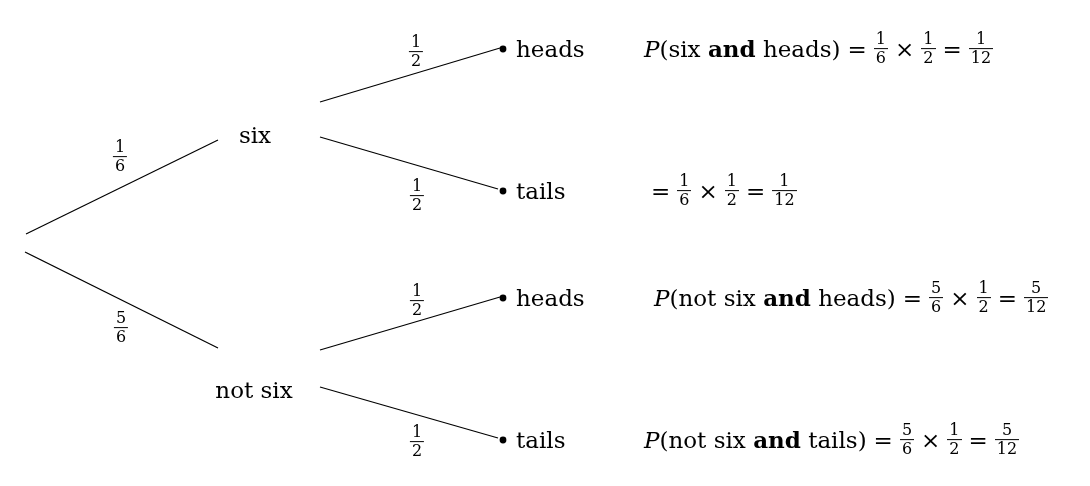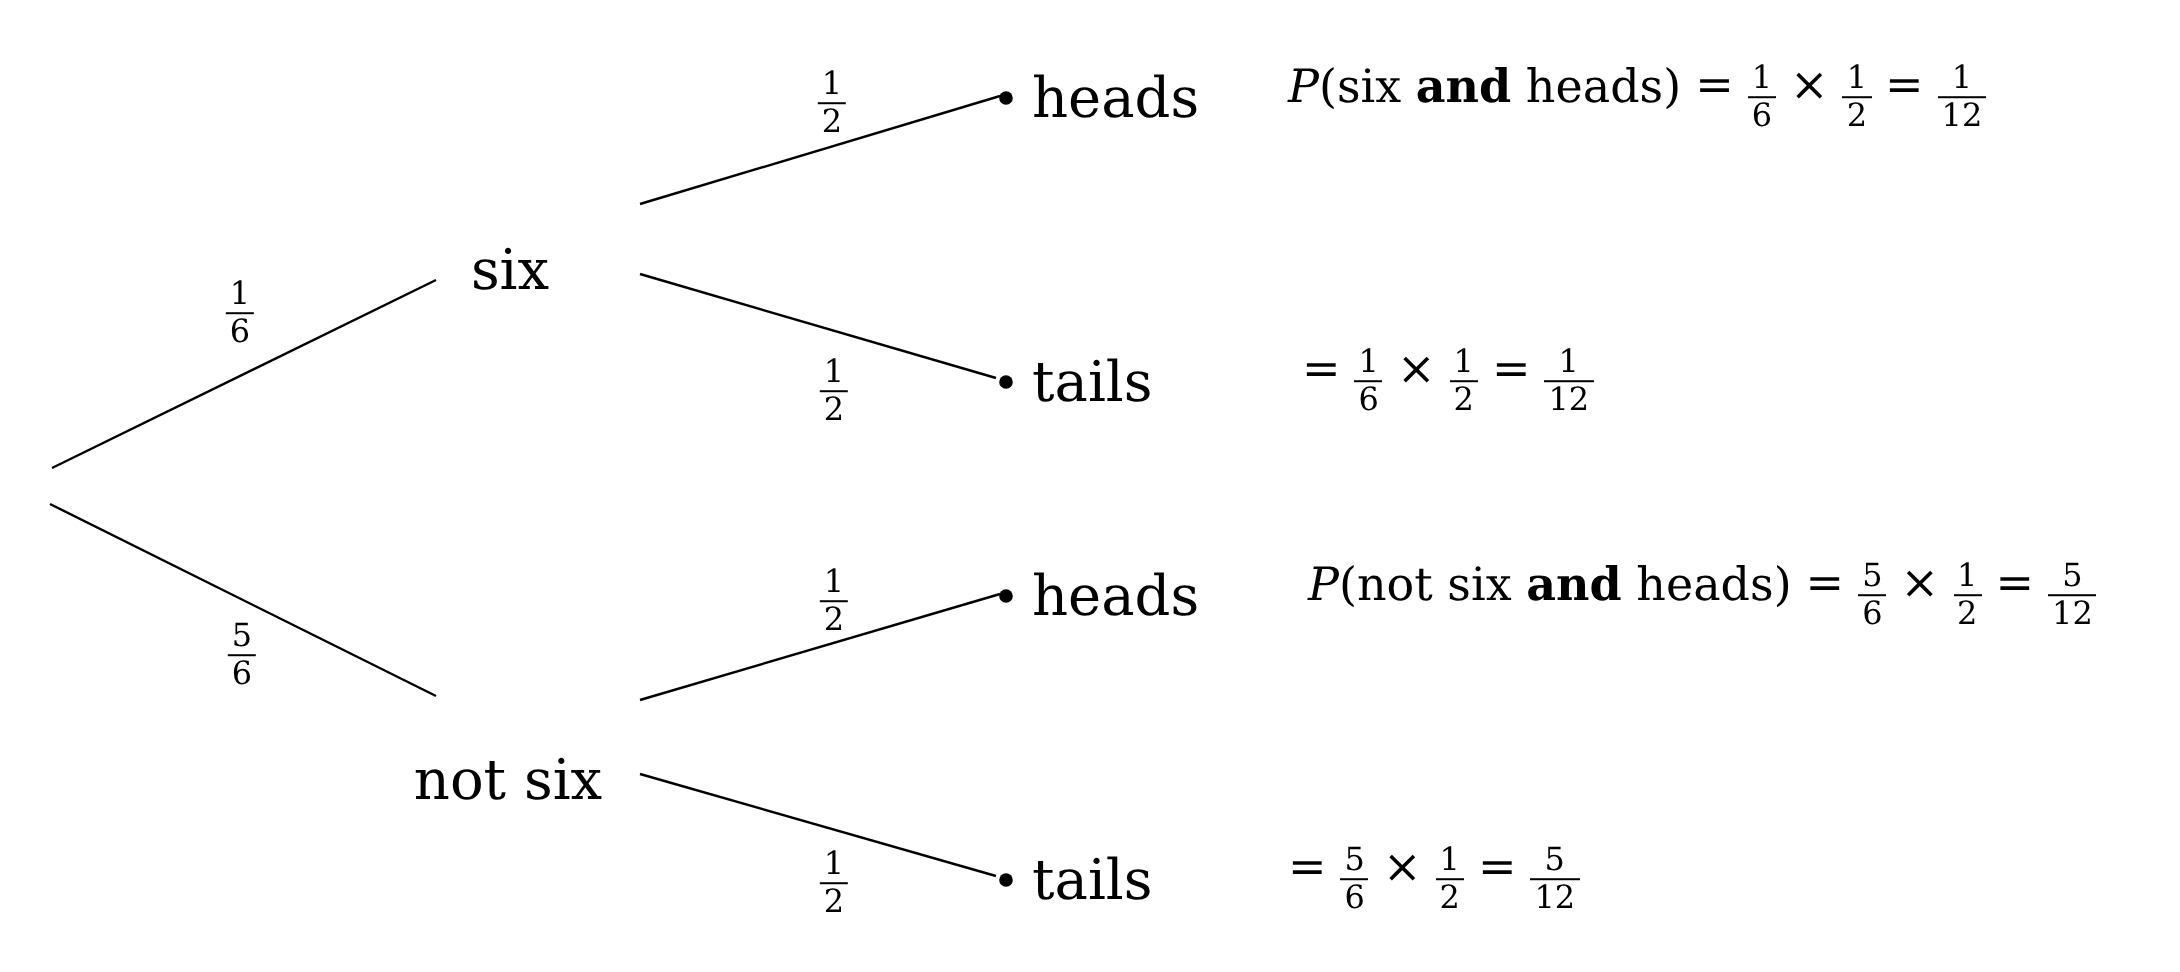--- a/index.html
+++ b/index.html
@@ -8,32 +8,33 @@
     width: 1090px;
     height: 486px;
     background: #ffffff;
     font-family: "DejaVu Serif", "Liberation Serif", serif;
     color: #000;
     overflow: hidden;
   }
   .abs { position: absolute; }
   .center { transform: translate(-50%, -50%); }
   .vcenter { transform: translateY(-50%); }
-  .node, .leaf { font-size: 28px; white-space: nowrap; }
+  .node, .leaf { font-size: 23px; white-space: nowrap; }
   .frac {
     display: inline-flex;
     flex-direction: column;
     align-items: center;
     font-size: 16px;
     line-height: 1.15;
   }
   .frac .num, .frac .den { padding: 0 2px; text-align: center; }
   .frac .den { border-top: 1.3px solid #000; }
   .formula {
     display: flex;
+    align-items: center;
     column-gap: 7px;
     font-size: 23px;
     white-space: nowrap;
   }
   .formula .ptext { white-space: pre; }
   .it { font-style: italic; }
   .bold { font-weight: bold; }
   svg.tree { position: absolute; left: 0; top: 0; }
   svg.tree line { stroke: #000; stroke-width: 1.2; }
   svg.tree circle { fill: #000; }
@@ -140,20 +141,21 @@
         <span class="den">2</span>
       </span>
     <span>=</span>
     <span class="frac">
         <span class="num">5</span>
         <span class="den">12</span>
       </span>
   </div>
 
   <div class="abs vcenter formula" style="left:644px; top:440px">
+    <span class="ptext"><span class="it">P</span><span>(not six </span><span class="bold">and</span><span> tails)</span></span>
     <span>=</span>
     <span class="frac">
         <span class="num">5</span>
         <span class="den">6</span>
       </span>
     <span>×</span>
     <span class="frac">
         <span class="num">1</span>
         <span class="den">2</span>
       </span>

